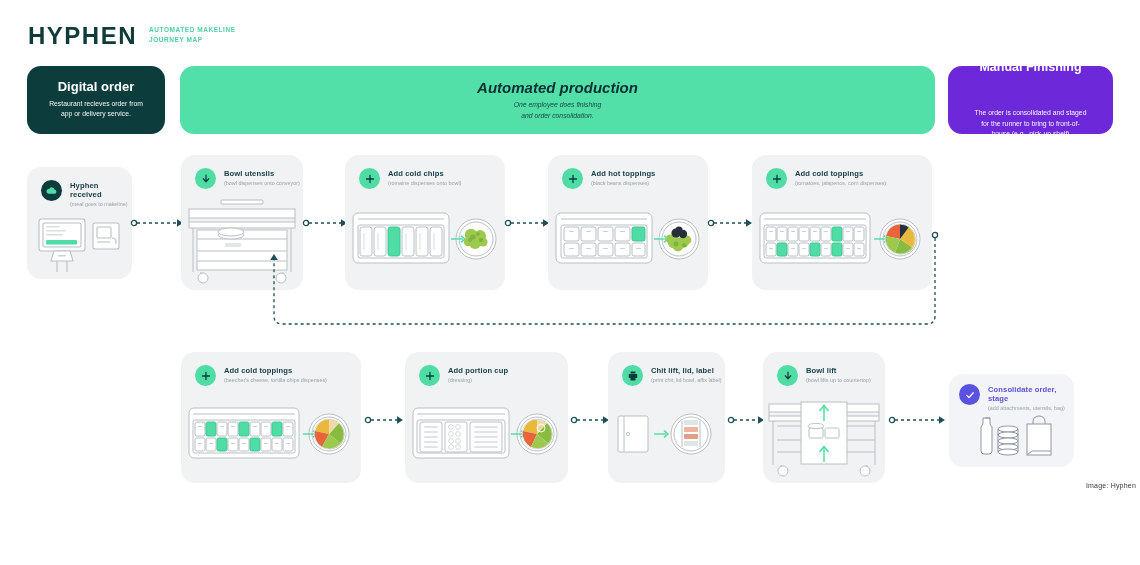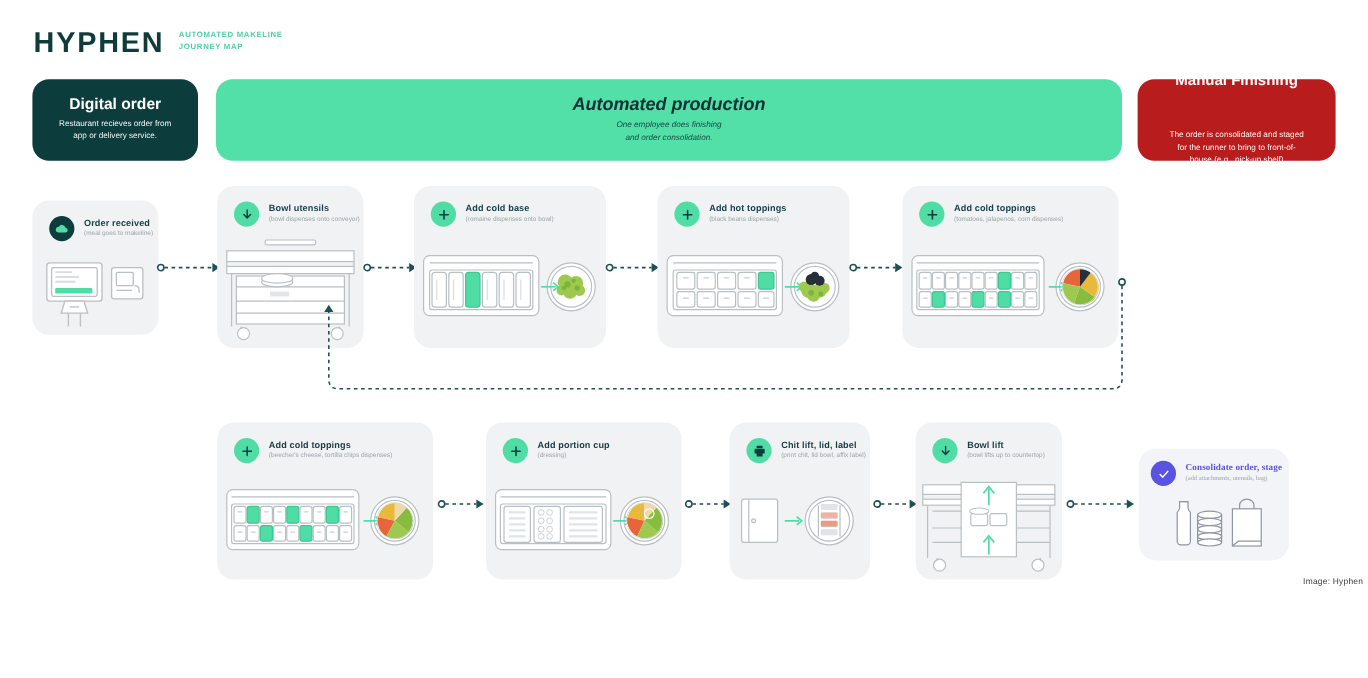--- a/index.html
+++ b/index.html
@@ -33,21 +33,21 @@
     display:flex; flex-direction:column; align-items:center; justify-content:center;
     text-align:center; padding:4px 10px;
   }
   .banner .b-title { font-weight:700; line-height:1.15; }
   .banner .b-sub { font-size:6.8px; line-height:1.55; margin-top:4px; opacity:.95; }
   #banner-digital { left:27px; top:66px; width:138px; height:68px; background:#0c3c3c; }
   #banner-digital .b-title { font-size:13px; }
   #banner-auto { left:180px; top:66px; width:755px; height:68px; background:#52dfa8; color:#0e2f33;font-style:italic; }
   #banner-auto .b-title { font-size:15px; }
   #banner-auto .b-sub { color:#13413f; }
-  #banner-manual { left:948px; top:66px; width:165px; height:68px; background:#b91c1c;gap:30px; }
+  #banner-manual { left:948px; top:66px; width:165px; height:68px; background:#6d28d9;gap:30px; }
   #banner-manual .b-title { font-size:12.5px; }
   
   .card {
     position:absolute; background:#f1f2f4; border-radius:14px;
   }
   .card-head { position:absolute; left:14px; top:13px; display:flex; align-items:flex-start; }
   .badge {
     width:21px; height:21px; border-radius:50%;
     display:flex; align-items:center; justify-content:center;
     flex:0 0 auto;
@@ -111,21 +111,21 @@
   </div>
 
   <div class="card" style="left:27px; top:167px; width:105px; height:112px;">
     <div class="card-head">
       <div class="badge dark">
         <svg width="13" height="13" viewBox="0 0 24 24">
             <path fill="#4fdca5" d="M6.5 18h11a3.6 3.6 0 0 0 .3-7.18A5.4 5.4 0 0 0 7.6 9.3 4.3 4.3 0 0 0 6.5 18z"></path>
           </svg>
       </div>
       <div class="head-text">
-        <div class="step-title">Order received</div>
+        <div class="step-title">Hyphen received</div>
         <div class="step-sub">(meal goes to makeline)</div>
       </div>
     </div>
     <div class="illus">
       <svg viewBox="0 0 105 68" preserveAspectRatio="xMidYMid meet">
         <g fill="none" stroke="#b9c0c4" stroke-width="1.1">
           <rect x="12" y="8" width="46" height="32" rx="2.5" fill="#fff"></rect>
           <rect x="16" y="12" width="38" height="24" rx="1.5" fill="#fff"></rect>
           <path d="M27 40 L24 50 L46 50 L43 40 Z" fill="#fff"></path>
           <path d="M30 50 v11 M40 50 v11"></path>
@@ -194,21 +194,21 @@
   </div>
 
   <div class="card" style="left:345px; top:155px; width:160px; height:135px;">
     <div class="card-head">
       <div class="badge green">
         <svg width="12" height="12" viewBox="0 0 24 24">
             <path d="M12 5 v14 M5 12 h14" fill="none" stroke="#0c3c3c" stroke-width="2.6" stroke-linecap="round"></path>
           </svg>
       </div>
       <div class="head-text">
-        <div class="step-title">Add cold base</div>
+        <div class="step-title">Add cold chips</div>
         <div class="step-sub">(romaine dispenses onto bowl)</div>
       </div>
     </div>
     <div class="illus">
       <svg viewBox="0 0 160 91" preserveAspectRatio="xMidYMid meet">
         <g fill="none" stroke="#b9c0c4" stroke-width="1">
           <rect x="8" y="14" width="96" height="50" rx="5" fill="#fff"></rect>
           <rect x="13" y="26" width="86" height="33" rx="2" fill="#fff"></rect>
           <rect x="15" y="28" width="12" height="29" rx="2.5" fill="#fff"></rect>
           <rect x="29" y="28" width="12" height="29" rx="2.5" fill="#fff"></rect>
@@ -634,21 +634,21 @@
 
   <div class="conn" style="left:889px; top:413px;">
     <svg width="60" height="14" viewBox="0 0 60 14">
       <circle cx="3" cy="7" r="2.6" fill="none" stroke="#1d4f55" stroke-width="1.3"></circle>
       <path d="M6 7 H50" stroke="#1d4f55" stroke-width="1.3" stroke-dasharray="3 3"></path>
       <path d="M50 3.2 L56 7 L50 10.8 Z" fill="#1d4f55"></path>
     </svg>
   </div>
 
   <div class="card" style="left:949px; top:374px; width:125px; height:93px; background:#f3f4f7;">
-    <div class="card-head" style="left:10px; top:10px;font-family:Liberation Serif, serif;">
+    <div class="card-head" style="left:10px; top:10px;">
       <div class="badge purple">
         <svg width="12" height="12" viewBox="0 0 24 24">
             <path d="M5.5 12.8 L10 17.2 L18.5 7.5" fill="none" stroke="#fff" stroke-width="2.4" stroke-linecap="round" stroke-linejoin="round"></path>
           </svg>
       </div>
       <div class="head-text">
         <div class="step-title purple">Consolidate order, stage</div>
         <div class="step-sub">(add attachments, utensils, bag)</div>
       </div>
     </div>

